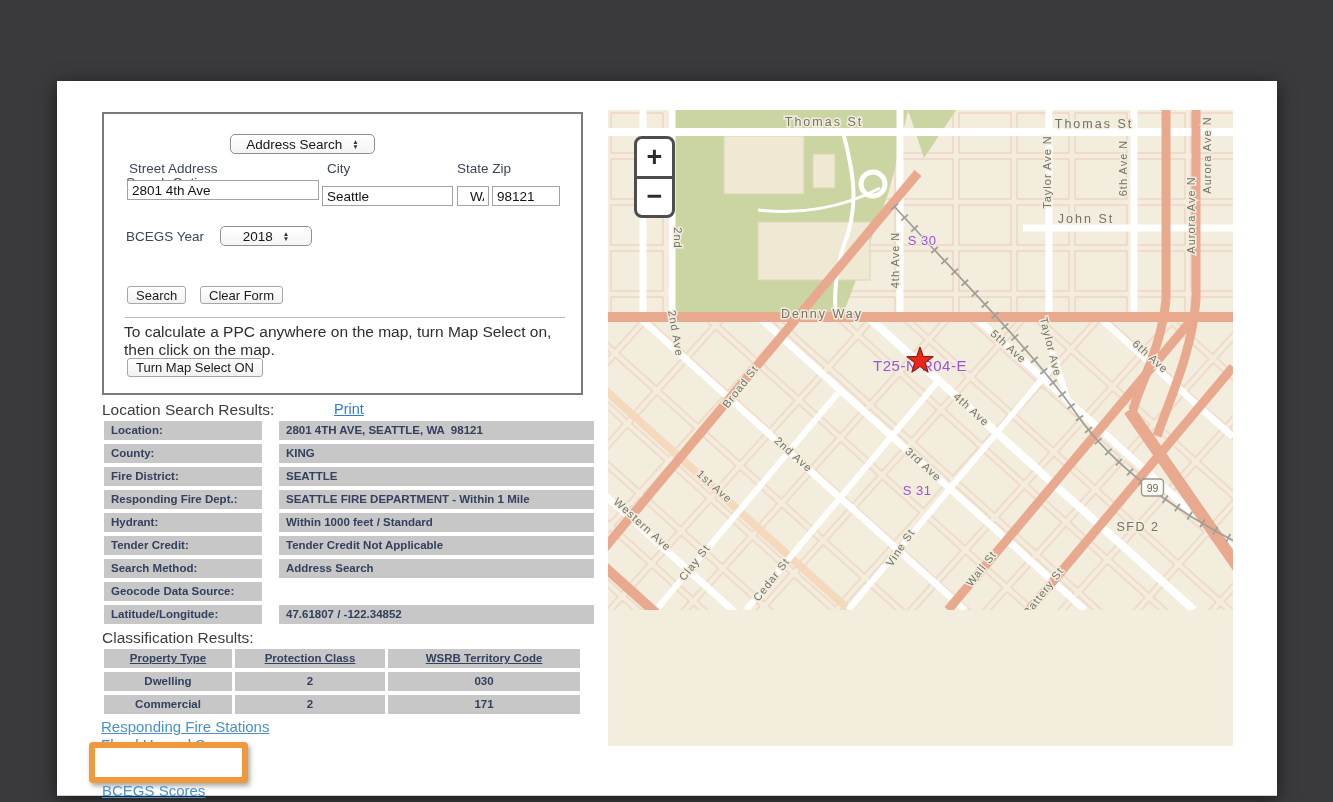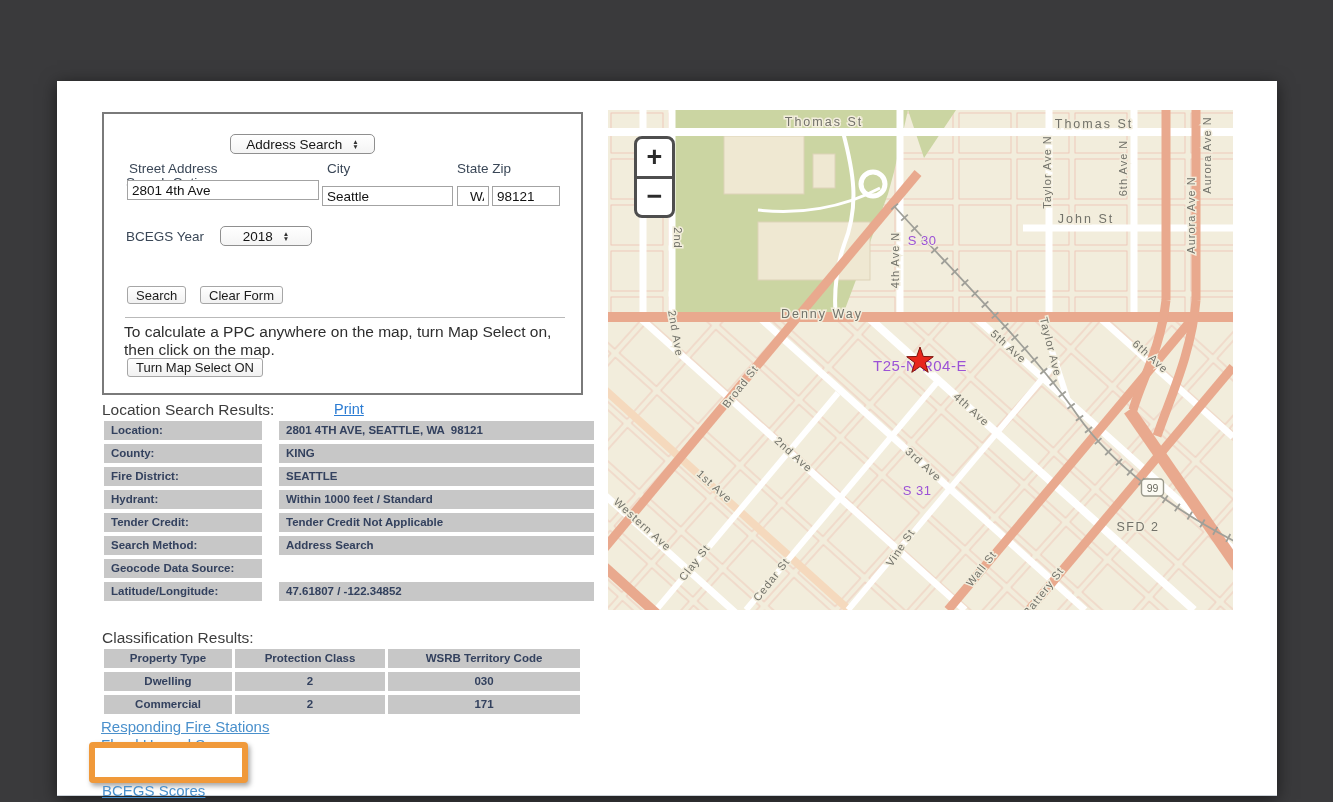--- a/index.html
+++ b/index.html
@@ -31,26 +31,26 @@
   .note{font-size:15.5px;color:#2e2e2e;line-height:18px;width:445px;}
   
   .sect-title{font-size:15.5px;color:#3d3d3d;}
   .plink{font-size:14.5px;color:var(--print-blue);text-decoration:underline;cursor:pointer;}
   .rrow{display:grid;grid-template-columns:158px 315px;column-gap:17px;margin-bottom:4px;}
   .rrow .cell{background:var(--cell-gray);height:19px;line-height:19px;font-size:11.5px;
               font-weight:bold;color:var(--navy);padding-left:7px;white-space:pre;overflow:hidden;}
   .crow{display:grid;grid-template-columns:128px 150px 192px;column-gap:3px;margin-bottom:4px;}
   .crow .cell{background:var(--cell-gray);height:19px;line-height:19px;font-size:11.5px;
               font-weight:bold;color:var(--navy);text-align:center;}
-  .crow.head .cell{}
+  .crow.head .cell{text-decoration:underline;}
   .blue-link{font-size:15px;color:var(--link-blue);text-decoration:underline;cursor:pointer;display:inline-block;}
   .hl-box{left:32px;top:661px;width:159px;height:41px;border:6px solid var(--highlight-orange);
           border-radius:4px;background:#fff;box-shadow:2px 3px 5px rgba(0,0,0,.35);z-index:2;}
   
-  .map-wrap{left:551px;top:29px;width:625px;height:500px;overflow:hidden;background:var(--map-bg);}
+  .map-wrap{left:551px;top:29px;width:625px;height:636px;overflow:hidden;background:var(--map-bg);}
   .zoomctl{position:absolute;left:26px;top:26px;width:41px;height:82px;border:3px solid #4e4e4e;
            border-radius:8px;background:#fff;z-index:5;display:flex;flex-direction:column;}
   .zoomctl .zbtn{flex:1;display:flex;align-items:center;justify-content:center;font-size:27px;
                  font-weight:bold;color:#2b2b2b;cursor:pointer;}
   .zoomctl .zdiv{height:3px;background:#4e4e4e;}
   svg text{font-family:"Liberation Sans",sans-serif;text-anchor:middle;}
   .mlbl{fill:var(--label-gray);font-size:11px;letter-spacing:1px;stroke:#f2eddc;stroke-width:3;paint-order:stroke;}
   .mlbl.big{font-size:12.5px;letter-spacing:2px;}
   .plbl{fill:var(--map-purple);font-size:13px;letter-spacing:.5px;stroke:#f2eddc;stroke-width:2.5;paint-order:stroke;}
   .plbl.big{font-size:15px;}
@@ -110,20 +110,24 @@
         <div class="cell">Location:</div>
         <div class="cell">2801 4TH AVE, SEATTLE, WA  98121</div>
       </div>
     <div class="rrow">
         <div class="cell">County:</div>
         <div class="cell">KING</div>
       </div>
     <div class="rrow">
         <div class="cell">Fire District:</div>
         <div class="cell">SEATTLE</div>
+      </div>
+    <div class="rrow">
+        <div class="cell">Responding Fire Dept.:</div>
+        <div class="cell">SEATTLE FIRE DEPARTMENT - Within 1 Mile</div>
       </div>
     <div class="rrow">
         <div class="cell">Hydrant:</div>
         <div class="cell">Within 1000 feet / Standard</div>
       </div>
     <div class="rrow">
         <div class="cell">Tender Credit:</div>
         <div class="cell">Tender Credit Not Applicable</div>
       </div>
     <div class="rrow">

